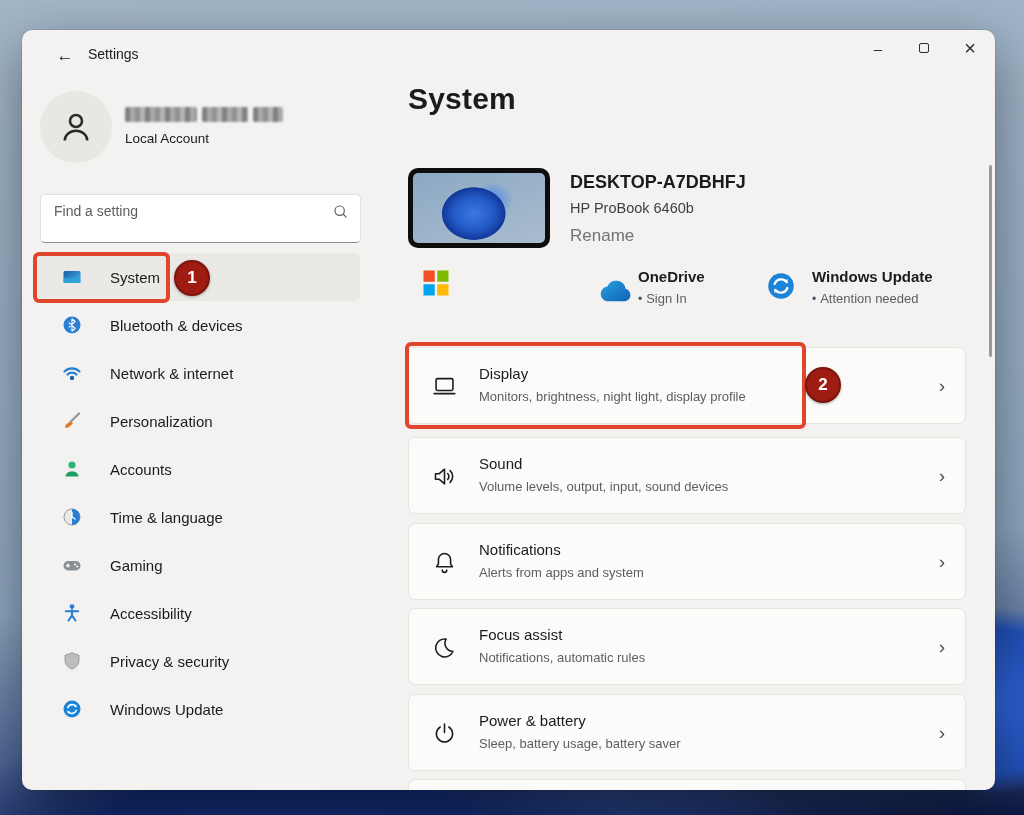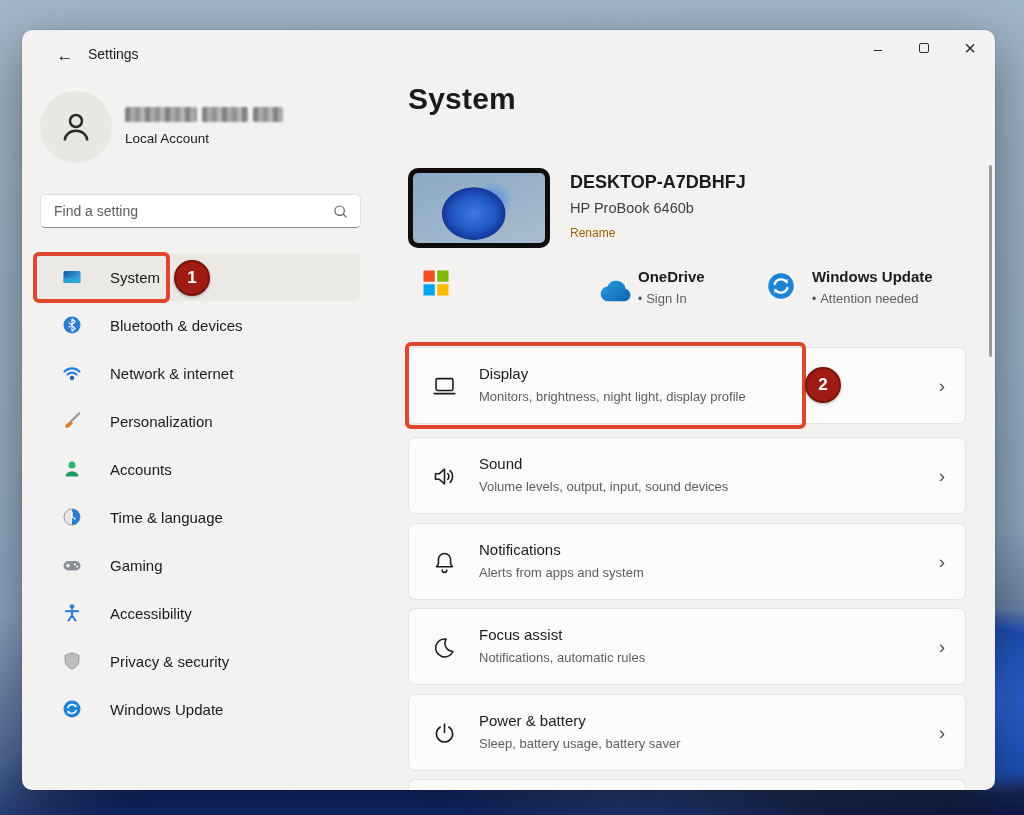--- a/index.html
+++ b/index.html
@@ -36,21 +36,21 @@
   
   .avatar { position:absolute; left:18px; top:61px; width:72px; height:72px; border-radius:50%;
     background:#e9e7e4; display:grid; place-items:center; }
   .acct-name { position:absolute; left:103px; top:77px; display:flex; gap:5px; }
   .pix { height:15px; border-radius:2px; filter:blur(1.1px);
     background:repeating-linear-gradient(90deg,#818181 0 5px,#a9a9a9 5px 10px,#919191 10px 15px,#b5b5b5 15px 20px); }
   .pix.a{width:72px}.pix.b{width:46px}.pix.c{width:30px}
   .acct-type { position:absolute; left:103px; top:101px; font-size:13.5px; }
 
   
-  .search { position:absolute; left:18px; top:164px; width:321px; height:34px;
+  .search { position:absolute; left:18px; top:164px; width:321px; height:49px;
     background:#fff; border:1px solid #e3e1df; border-bottom-color:#8f8d8a; border-radius:5px; }
   .search .ph { position:absolute; left:13px; top:8px; font-size:14px; color:#5f5d5b; }
   .search .mag { position:absolute; right:11px; top:8px; }
 
   
   .nav { position:absolute; left:16px; top:223px; width:322px; }
   .nav-item { height:48px; display:flex; align-items:center; padding-left:24px; gap:28px;
     border-radius:5px; font-size:15px; }
   .nav-item.selected { background:#ebe9e6; }
   .nav-ic { width:20px; height:20px; flex:0 0 20px; }
@@ -70,21 +70,21 @@
   .page-title { position:absolute; left:0; top:52px; font-size:30px; font-weight:700; letter-spacing:.2px; }
 
   .device-thumb { position:absolute; left:0; top:138px; width:142px; height:80px;
     border:5px solid #0d0d0d; border-radius:10px;
     background:
       radial-gradient(46px 38px at 46% 58%, #3b79e0 0%, #2258c4 45%, #12389a 68%, rgba(18,56,154,0) 70%),
       radial-gradient(30px 26px at 60% 38%, #4f8ae6 0%, rgba(79,138,230,0) 70%),
       linear-gradient(160deg, #8ca9c3 0%, #a9bccf 100%); }
   .device-name { position:absolute; left:162px; top:142px; font-size:18px; font-weight:700; }
   .device-model { position:absolute; left:162px; top:170px; font-size:14.5px; color:#3f3f3f; }
-  .device-rename { position:absolute; left:162px; top:196px; font-size:12px; color:#a16207; }
+  .device-rename { position:absolute; left:162px; top:196px; font-size:17px; color:#737373; }
 
   .status-item { position:absolute; top:238px; }
   .st-icon { position:absolute; }
   .st-label { font-size:15px; font-weight:700; }
   .st-sub { font-size:13px; color:#5e5e5e; margin-top:6px; }
   .st-sub .dot { color:#44546a; margin-right:4px; font-size:12px; }
   .st1 { left:13px; } .st1 .txt{ margin-left:37px; }
   .st2 { left:188px; } .st2 .txt{ margin-left:42px; }
   .st3 { left:358px; } .st3 .txt{ margin-left:46px; }
 

